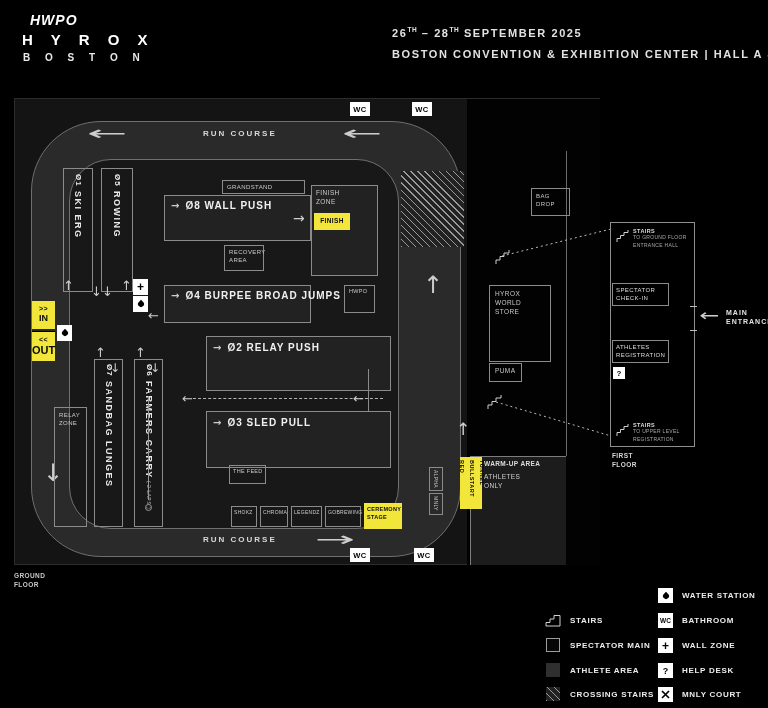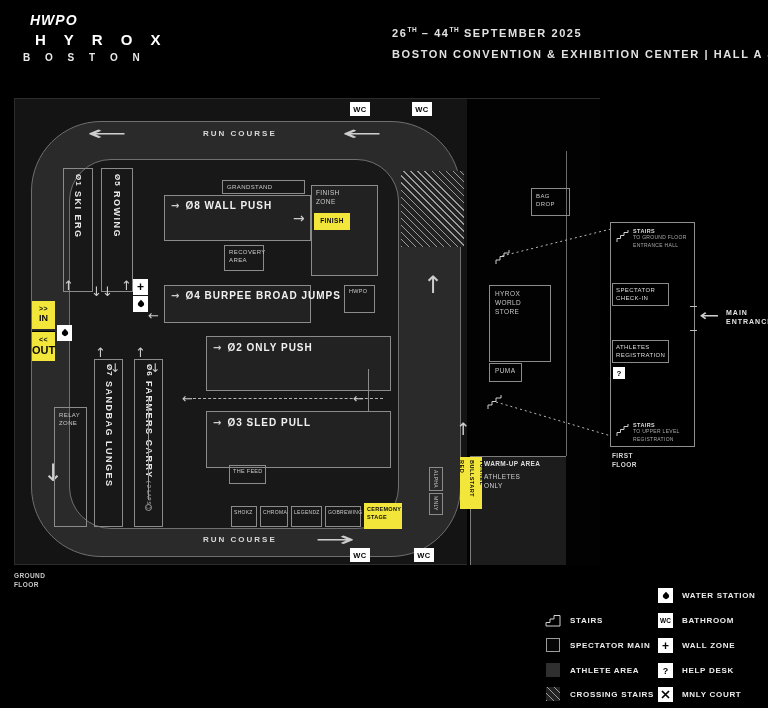--- a/index.html
+++ b/index.html
@@ -42,23 +42,23 @@
   .lane-name{font-size:9px;font-weight:bold;letter-spacing:1.5px;color:#e8e8e8;}
   .lane-note{font-size:5px;letter-spacing:.5px;color:#bdbdbd;}
   .rc{font-size:8px;font-weight:bold;letter-spacing:2px;color:#d8d8d8;white-space:nowrap;}
   .leg{font-size:8px;font-weight:bold;letter-spacing:.7px;color:#ececec;white-space:nowrap;}
   svg{display:block;}
 </style>
 </head>
 <body>
 
 <div class="abs logo-hwpo" style="left:30px;top:12px">HWPO</div>
-<div class="abs logo-hyrox" style="left:35px;top:31px">H Y R O X</div>
+<div class="abs logo-hyrox" style="left:22px;top:31px">H Y R O X</div>
 <div class="abs logo-city" style="left:23px;top:52px">B O S T O N</div>
-<div class="abs hdr" style="left:392px;top:26px"><span>26</span><sup>TH</sup><span> – </span><span>44</span><sup>TH</sup><span> SEPTEMBER 2025</span></div>
+<div class="abs hdr" style="left:392px;top:26px"><span>26</span><sup>TH</sup><span> – </span><span>28</span><sup>TH</sup><span> SEPTEMBER 2025</span></div>
 <div class="abs hdr" style="left:392px;top:48px">BOSTON CONVENTION &amp; EXHIBITION CENTER | HALL A &amp; B1</div>
 
 <div class="abs" id="map">
 
   <div class="abs spect"></div>
   <div class="abs road"></div>
   <div class="abs infield"></div>
   <div class="abs warm"></div>
   <div class="abs hatch" style="left:386px;top:72px;width:63px;height:76px"></div>
   <div class="abs" style="left:551px;top:52px;width:1px;height:305px;background:#6a6a6a"></div>
@@ -132,21 +132,21 @@
       </div>
   </div>
   <div class="abs ar" style="left:133px;top:210px;font-size:13px">←</div>
   <div class="abs bx" style="left:329px;top:186px;width:31px;height:28px">
       <div class="t55" style="padding:2px 0 0 4px">HWPO</div>
     </div>
 
   <div class="abs bx fill" style="left:191px;top:237px;width:185px;height:55px">
     <div class="st" style="padding:5px 0 0 6px">
         <span class="ar">→</span>
-        <span>Ø2 ONLY PUSH</span>
+        <span>Ø2 RELAY PUSH</span>
       </div>
   </div>
   <div class="abs" style="left:178px;top:299px;width:190px;border-top:1px dashed #b5b5b5"></div>
   <div class="abs ar" style="left:167px;top:293px;font-size:13px">←</div>
   <div class="abs ar" style="left:338px;top:293px;font-size:13px">←</div>
   <div class="abs" style="left:353px;top:270px;width:1px;height:44px;background:#8b8b8b"></div>
   <div class="abs bx fill" style="left:191px;top:312px;width:185px;height:57px">
     <div class="st" style="padding:5px 0 0 6px">
         <span class="ar">→</span>
         <span>Ø3 SLED PULL</span>

